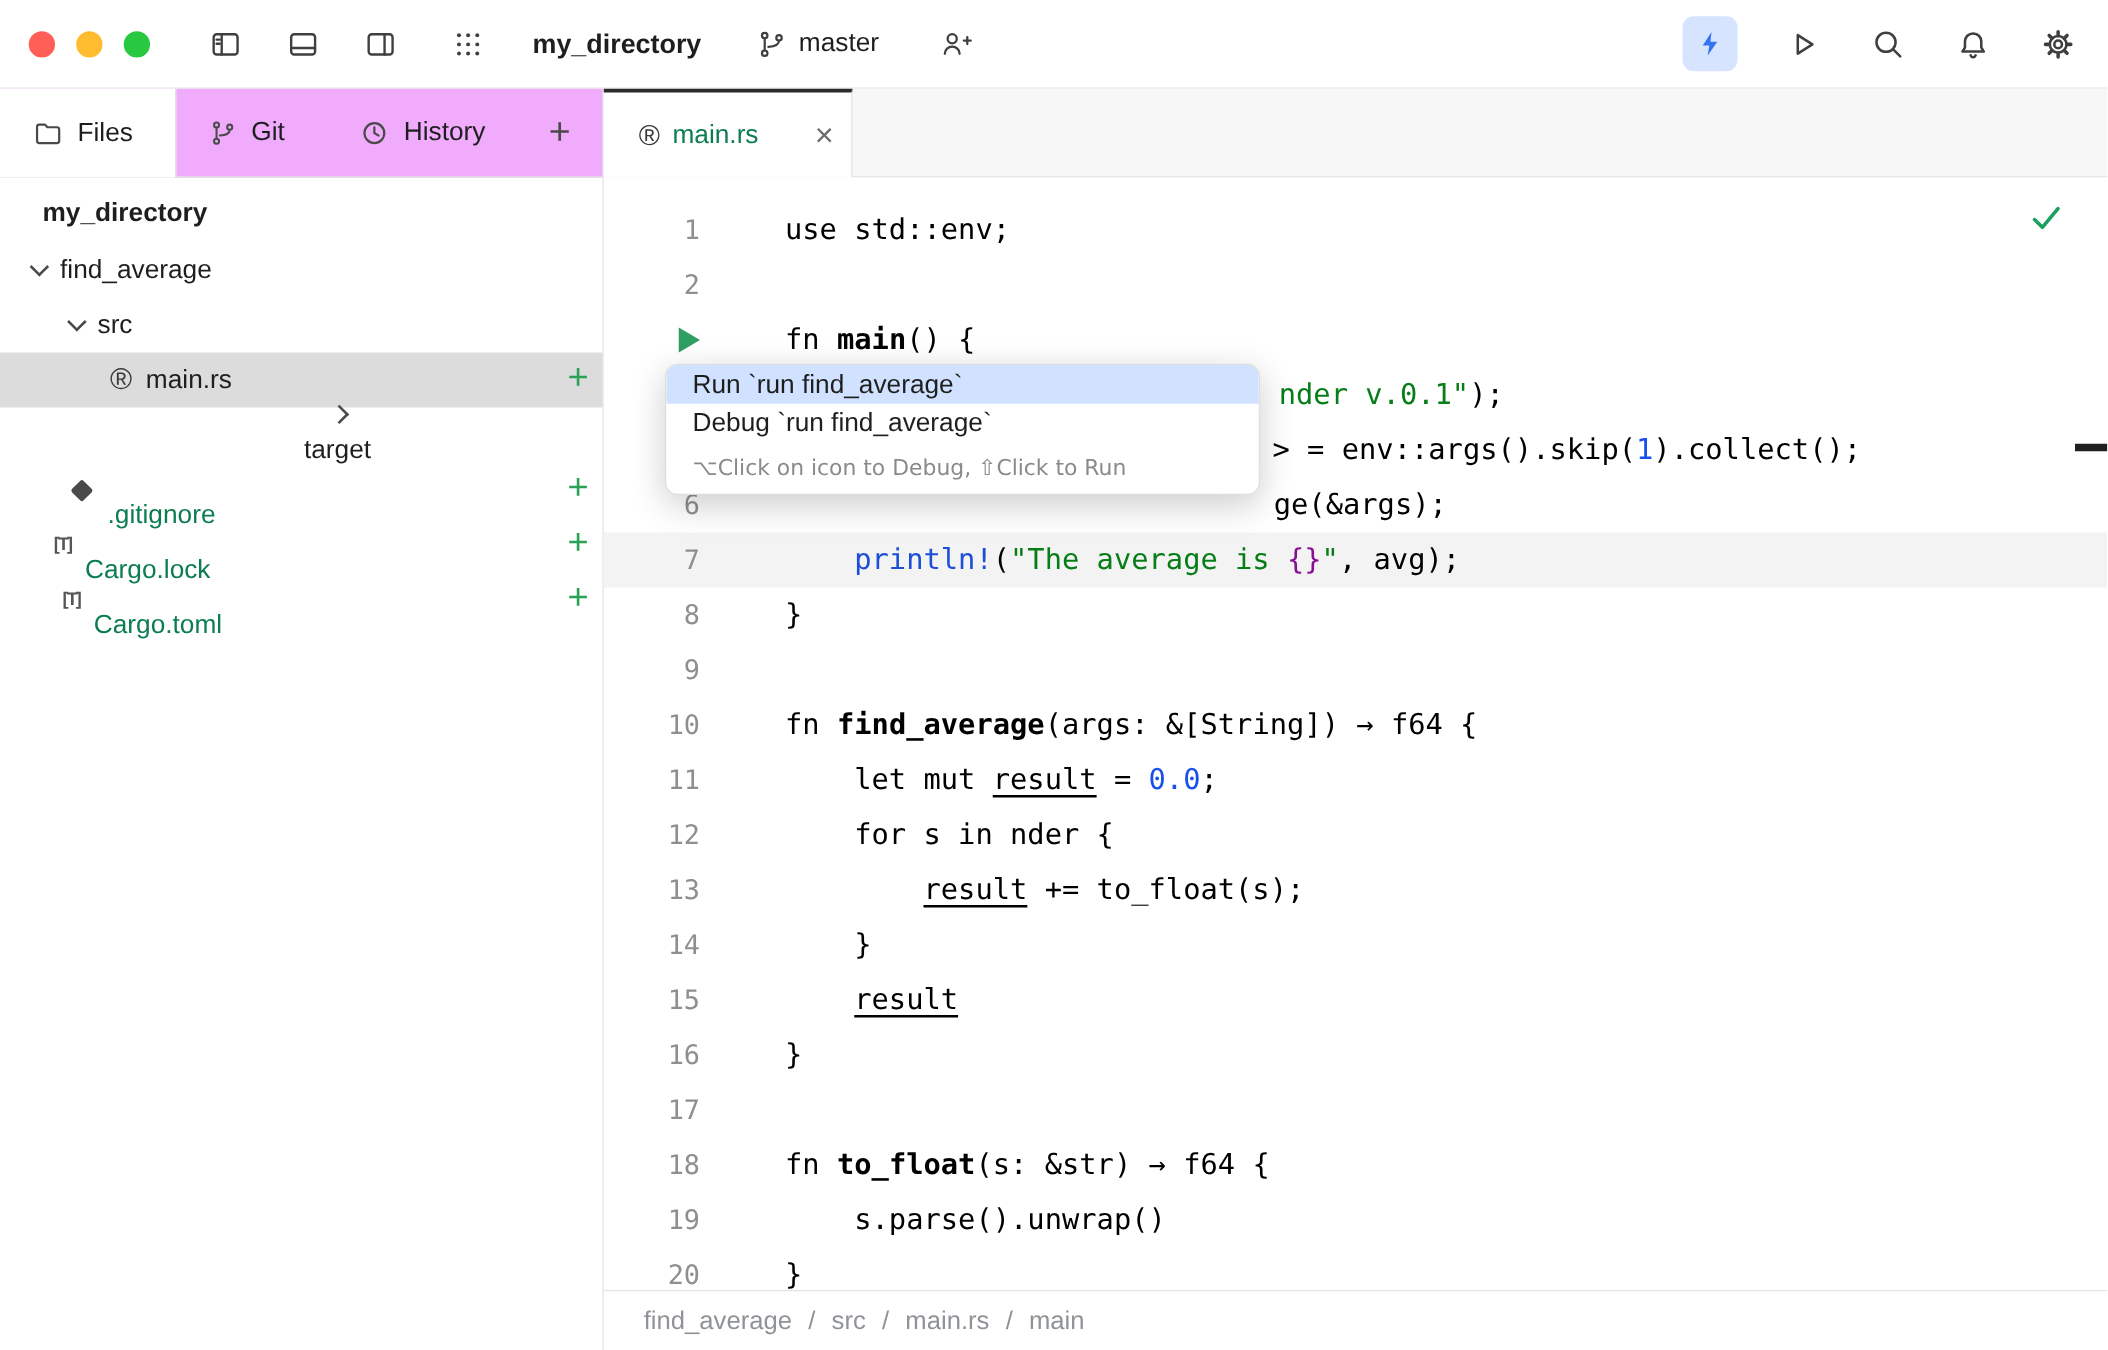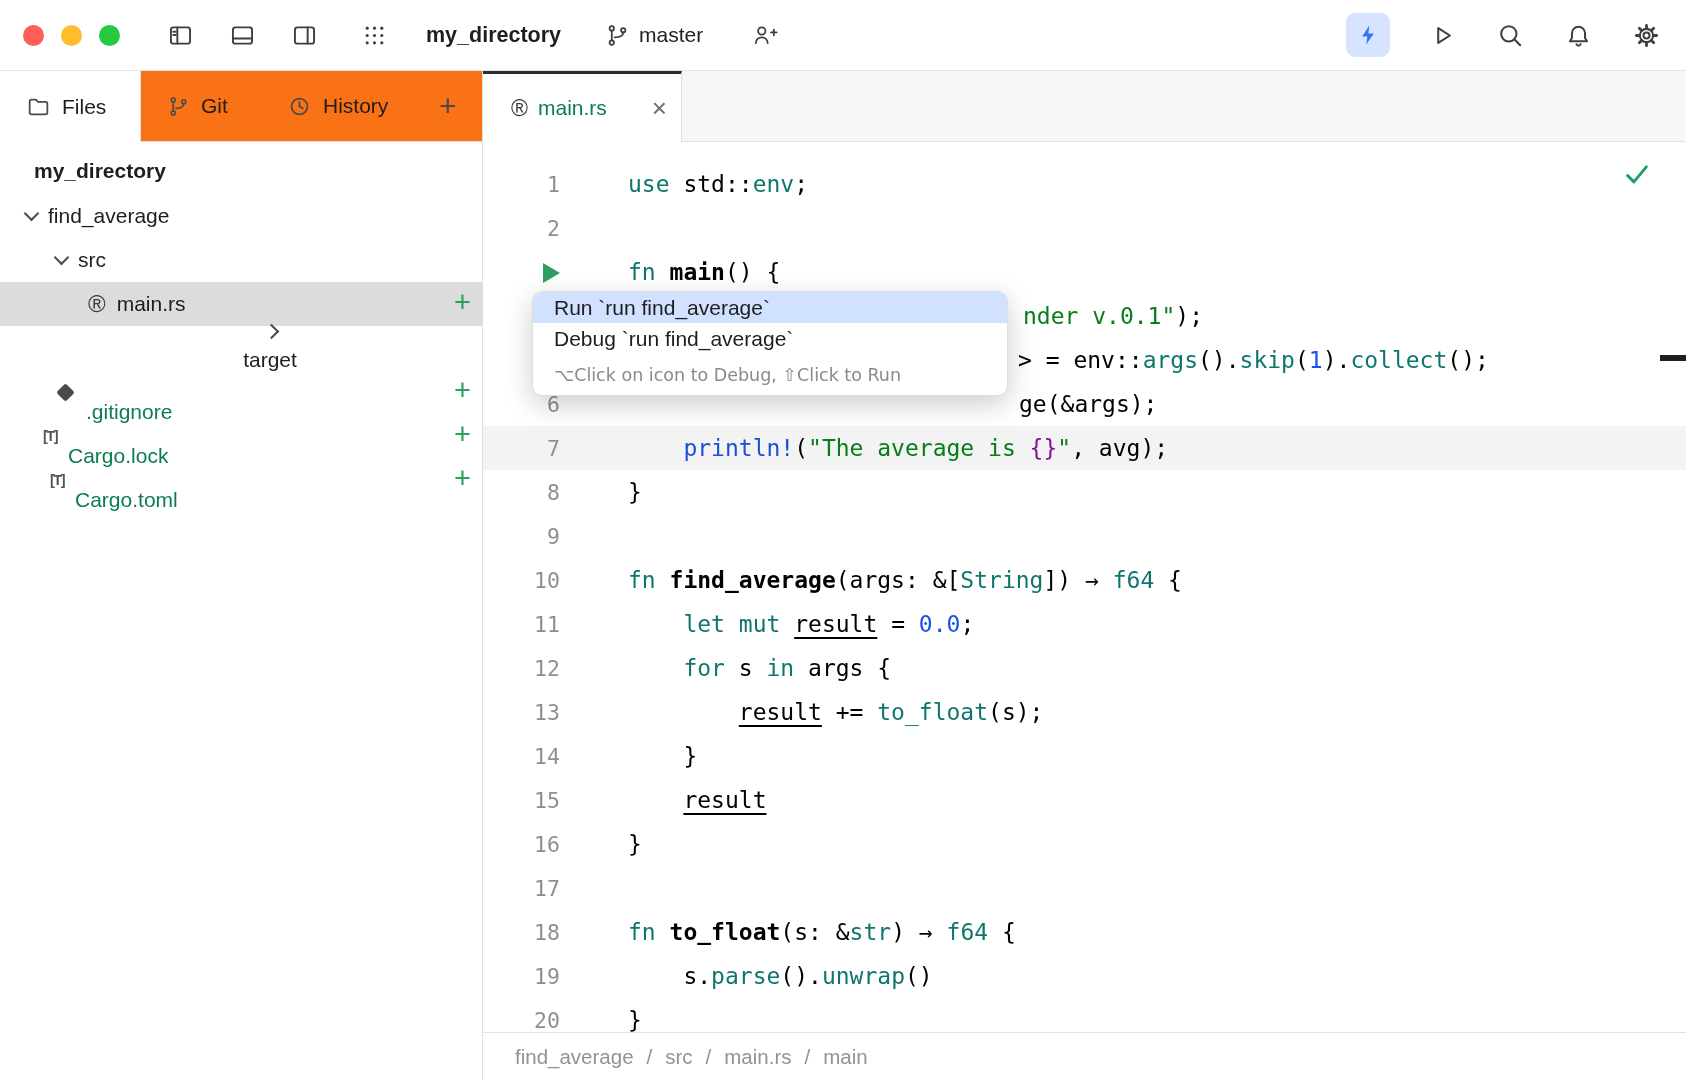--- a/index.html
+++ b/index.html
@@ -27,21 +27,21 @@
   .right-icons .tb-btn svg { stroke-width: 1.8; }
   .smart-mode { width: 44px; height: 44px; background: #d6e4ff; border-radius: 9px;
                 display: flex; align-items: center; justify-content: center; }
 
   
   .app-body { display: flex; height: 1009px; }
 
   
   .sidebar { width: 483px; min-width: 483px; border-right: 1px solid #e0e0e0;
              display: flex; flex-direction: column; background: #fff; }
-  .side-tabs { height: 71px; min-height: 71px; background: #f97316; border-bottom: 1px solid #e0e0e0;
+  .side-tabs { height: 71px; min-height: 71px; background: #f0abfc; border-bottom: 1px solid #e0e0e0;
                display: flex; align-items: stretch; }
   .side-tab { display: flex; align-items: center; gap: 11px; font-size: 21px; }
   .side-tab svg { stroke: #4a4a4a; fill: none; stroke-width: 1.7; stroke-linecap: round; stroke-linejoin: round; }
   .side-tab.active { background: #fff; border-right: 1px solid #e0e0e0; margin-bottom: -1px; z-index: 2; }
   .tab-files { width: 141px; padding-left: 26px; }
   .tab-git { width: 126px; padding-left: 26px; }
   .tab-history { width: 158px; padding-left: 20px; }
   .add-tab { margin-left: 14px; align-self: center; font-size: 30px; color: #4a4a4a; font-weight: 300; }
 
   .tree { padding-top: 6px; font-size: 21px; flex: 1; }
@@ -72,21 +72,21 @@
 
   .editor { position: relative; flex: 1; overflow: hidden; background: #fff; }
   .code-lines { padding-top: 20px; }
   .code-line { height: 44px; display: flex; align-items: center; white-space: pre;
                font-family: "DejaVu Sans Mono", monospace; font-size: 23px; }
   .code-line.current { background: #f3f3f3; }
   .gutter { flex: 0 0 77px; text-align: right; color: #8f8f8f; font-size: 21.5px; }
   .run-tri { display: inline-block; width: 0; height: 0; border-left: 17px solid #2f9e63;
              border-top: 10px solid transparent; border-bottom: 10px solid transparent; margin-bottom: -3px; }
   .codetext { padding-left: 68px; }
-  .tk-k { color: #0f766e; text-align: center; } .tk-n { color: #1750eb; } .tk-s { color: #067d17; }
+  .tk-k { color: #000000; text-align: center; } .tk-n { color: #1750eb; } .tk-s { color: #067d17; }
   .tk-m { color: #1d4ed8; } .tk-f { color: #871094; } .tk-p { color: #000; }
   .tk-b { color: #000; font-weight: bold; }
   .tk-u { color: #000; text-decoration: underline; text-underline-offset: 5px; text-decoration-thickness: 1.5px; }
 
   .check { position: absolute; top: 18px; right: 34px; }
   .scroll-mark { position: absolute; right: 0; top: 213px; width: 26px; height: 6px; background: #1f1f1f; }
 
   .popup { position: absolute; left: 49px; top: 149px; width: 476px; background: #fff;
            border-radius: 10px; border: 1px solid #dedede; box-shadow: 0 8px 28px rgba(0,0,0,.2);
            overflow: hidden; z-index: 5; }
@@ -282,21 +282,21 @@
           <div class="code-line"><span class="gutter">2</span><span class="codetext"></span></div>
           <div class="code-line"><span class="gutter"><span class="run-tri"></span></span><span class="codetext"><span class="tk-k">fn</span><span class="tk-p"> </span><span class="tk-b">main</span><span class="tk-p">() {</span></span></div>
           <div class="code-line"><span class="gutter">4</span><span class="codetext" style="padding-left: 463px;"><span class="tk-s">nder v.0.1"</span><span class="tk-p">);</span></span></div>
           <div class="code-line"><span class="gutter">5</span><span class="codetext" style="padding-left: 458px;"><span class="tk-p">&gt; = env::</span><span class="tk-k">args</span><span class="tk-p">().</span><span class="tk-k">skip</span><span class="tk-p">(</span><span class="tk-n">1</span><span class="tk-p">).</span><span class="tk-k">collect</span><span class="tk-p">();</span></span></div>
           <div class="code-line"><span class="gutter">6</span><span class="codetext" style="padding-left: 459px;"><span class="tk-p">ge(&amp;args);</span></span></div>
           <div class="code-line current"><span class="gutter">7</span><span class="codetext"><span class="tk-p">    </span><span class="tk-m">println!</span><span class="tk-p">(</span><span class="tk-s">"The average is </span><span class="tk-f">{}</span><span class="tk-s">"</span><span class="tk-p">, avg);</span></span></div>
           <div class="code-line"><span class="gutter">8</span><span class="codetext"><span class="tk-p">}</span></span></div>
           <div class="code-line"><span class="gutter">9</span><span class="codetext"></span></div>
           <div class="code-line"><span class="gutter">10</span><span class="codetext"><span class="tk-k">fn</span><span class="tk-p"> </span><span class="tk-b">find_average</span><span class="tk-p">(args: &amp;[</span><span class="tk-k">String</span><span class="tk-p">]) → </span><span class="tk-k">f64</span><span class="tk-p"> {</span></span></div>
           <div class="code-line"><span class="gutter">11</span><span class="codetext"><span class="tk-p">    </span><span class="tk-k">let</span><span class="tk-p"> </span><span class="tk-k">mut</span><span class="tk-p"> </span><span class="tk-u">result</span><span class="tk-p"> = </span><span class="tk-n">0.0</span><span class="tk-p">;</span></span></div>
-          <div class="code-line"><span class="gutter">12</span><span class="codetext"><span class="tk-p">    </span><span class="tk-k">for</span><span class="tk-p"> s </span><span class="tk-k">in</span><span class="tk-p"> args {</span></span></div>
+          <div class="code-line"><span class="gutter">12</span><span class="codetext"><span class="tk-p">    </span><span class="tk-k">for</span><span class="tk-p"> s </span><span class="tk-k">in</span><span class="tk-p"> nder {</span></span></div>
           <div class="code-line"><span class="gutter">13</span><span class="codetext"><span class="tk-p">        </span><span class="tk-u">result</span><span class="tk-p"> += </span><span class="tk-k">to_float</span><span class="tk-p">(s);</span></span></div>
           <div class="code-line"><span class="gutter">14</span><span class="codetext"><span class="tk-p">    }</span></span></div>
           <div class="code-line"><span class="gutter">15</span><span class="codetext"><span class="tk-p">    </span><span class="tk-u">result</span></span></div>
           <div class="code-line"><span class="gutter">16</span><span class="codetext"><span class="tk-p">}</span></span></div>
           <div class="code-line"><span class="gutter">17</span><span class="codetext"></span></div>
           <div class="code-line"><span class="gutter">18</span><span class="codetext"><span class="tk-k">fn</span><span class="tk-p"> </span><span class="tk-b">to_float</span><span class="tk-p">(s: &amp;</span><span class="tk-k">str</span><span class="tk-p">) → </span><span class="tk-k">f64</span><span class="tk-p"> {</span></span></div>
           <div class="code-line"><span class="gutter">19</span><span class="codetext"><span class="tk-p">    s.</span><span class="tk-k">parse</span><span class="tk-p">().</span><span class="tk-k">unwrap</span><span class="tk-p">()</span></span></div>
           <div class="code-line"><span class="gutter">20</span><span class="codetext"><span class="tk-p">}</span></span></div>
         </div>
 

